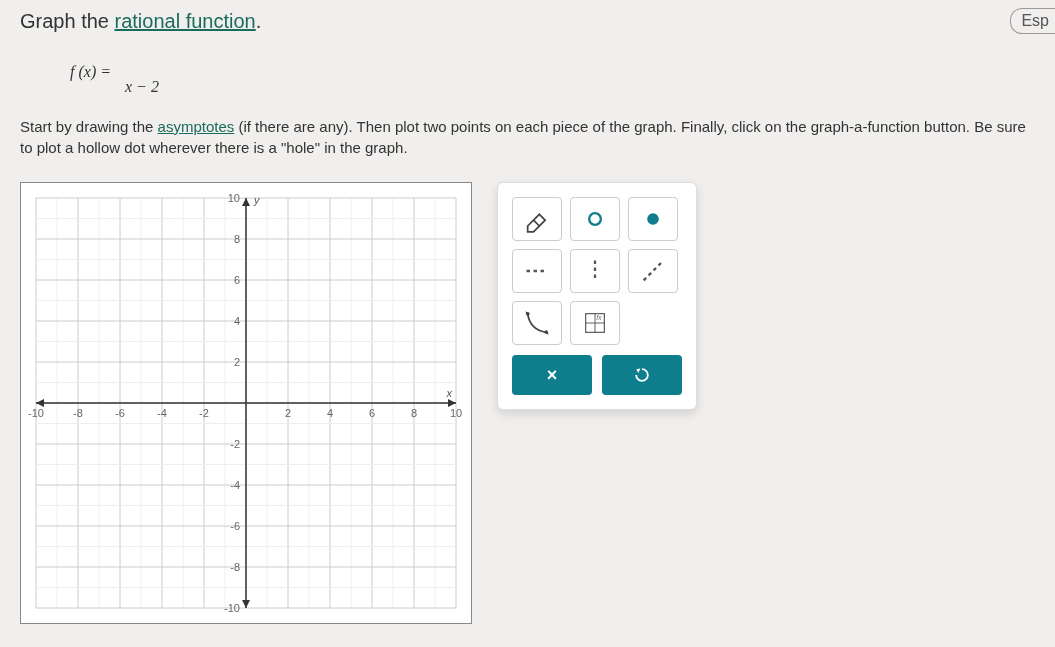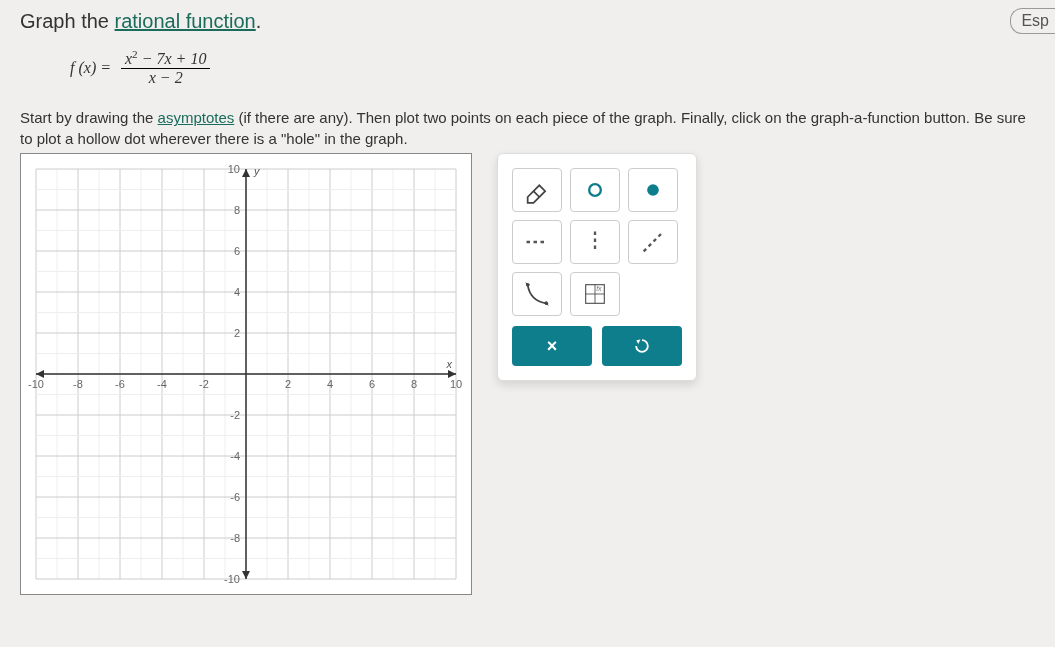--- a/index.html
+++ b/index.html
@@ -29,27 +29,27 @@
     align-items: center;
   }
   .fn-prefix { font-style: italic; margin-right: 4px; }
   .frac {
     display: inline-flex;
     flex-direction: column;
     align-items: center;
     margin-left: 6px;
   }
   .frac .num { border-bottom: 1.5px solid #000; padding: 0 4px; }
-  .frac .den { padding: 0 4px; }
+  .frac .den { padding: 0 4px; margin-top: 30px; }
   .sup { font-size: 0.7em; vertical-align: super; }
   .var { font-style: italic; }
   .instructions {
     font-size: 15px;
     line-height: 1.4;
-    margin-bottom: 4px;
+    margin-bottom: 24px;
   }
   .workspace {
     display: flex;
     align-items: flex-start;
     gap: 25px;
   }
   .graph-box {
     border: 1px solid #888;
     background: #fff;
     position: relative;
@@ -127,23 +127,20 @@
   <span>Esp</span>
 </div>
 
 <div class="heading">
   <span>Graph the </span><a href="#" class="link-term">rational function</a><span>.</span>
 </div>
 
 <div class="formula">
   <span class="fn-prefix">f (x) =</span>
   <span class="frac">
-    <span class="num">
-      <span class="var">x</span><span class="sup">2</span><span class="var"> − 7x + 10</span>
-    </span>
     <span class="den var">x − 2</span>
   </span>
 </div>
 
 <div class="instructions">
   <span>Start by drawing the </span><a href="#" class="link-term">asymptotes</a><span> (if there are any). Then plot two points on each piece of the graph. Finally, click on the graph-a-function button. Be sure to plot a hollow dot wherever there is a "hole" in the graph.</span>
 </div>
 
 <div class="workspace">
   <div class="graph-box">

